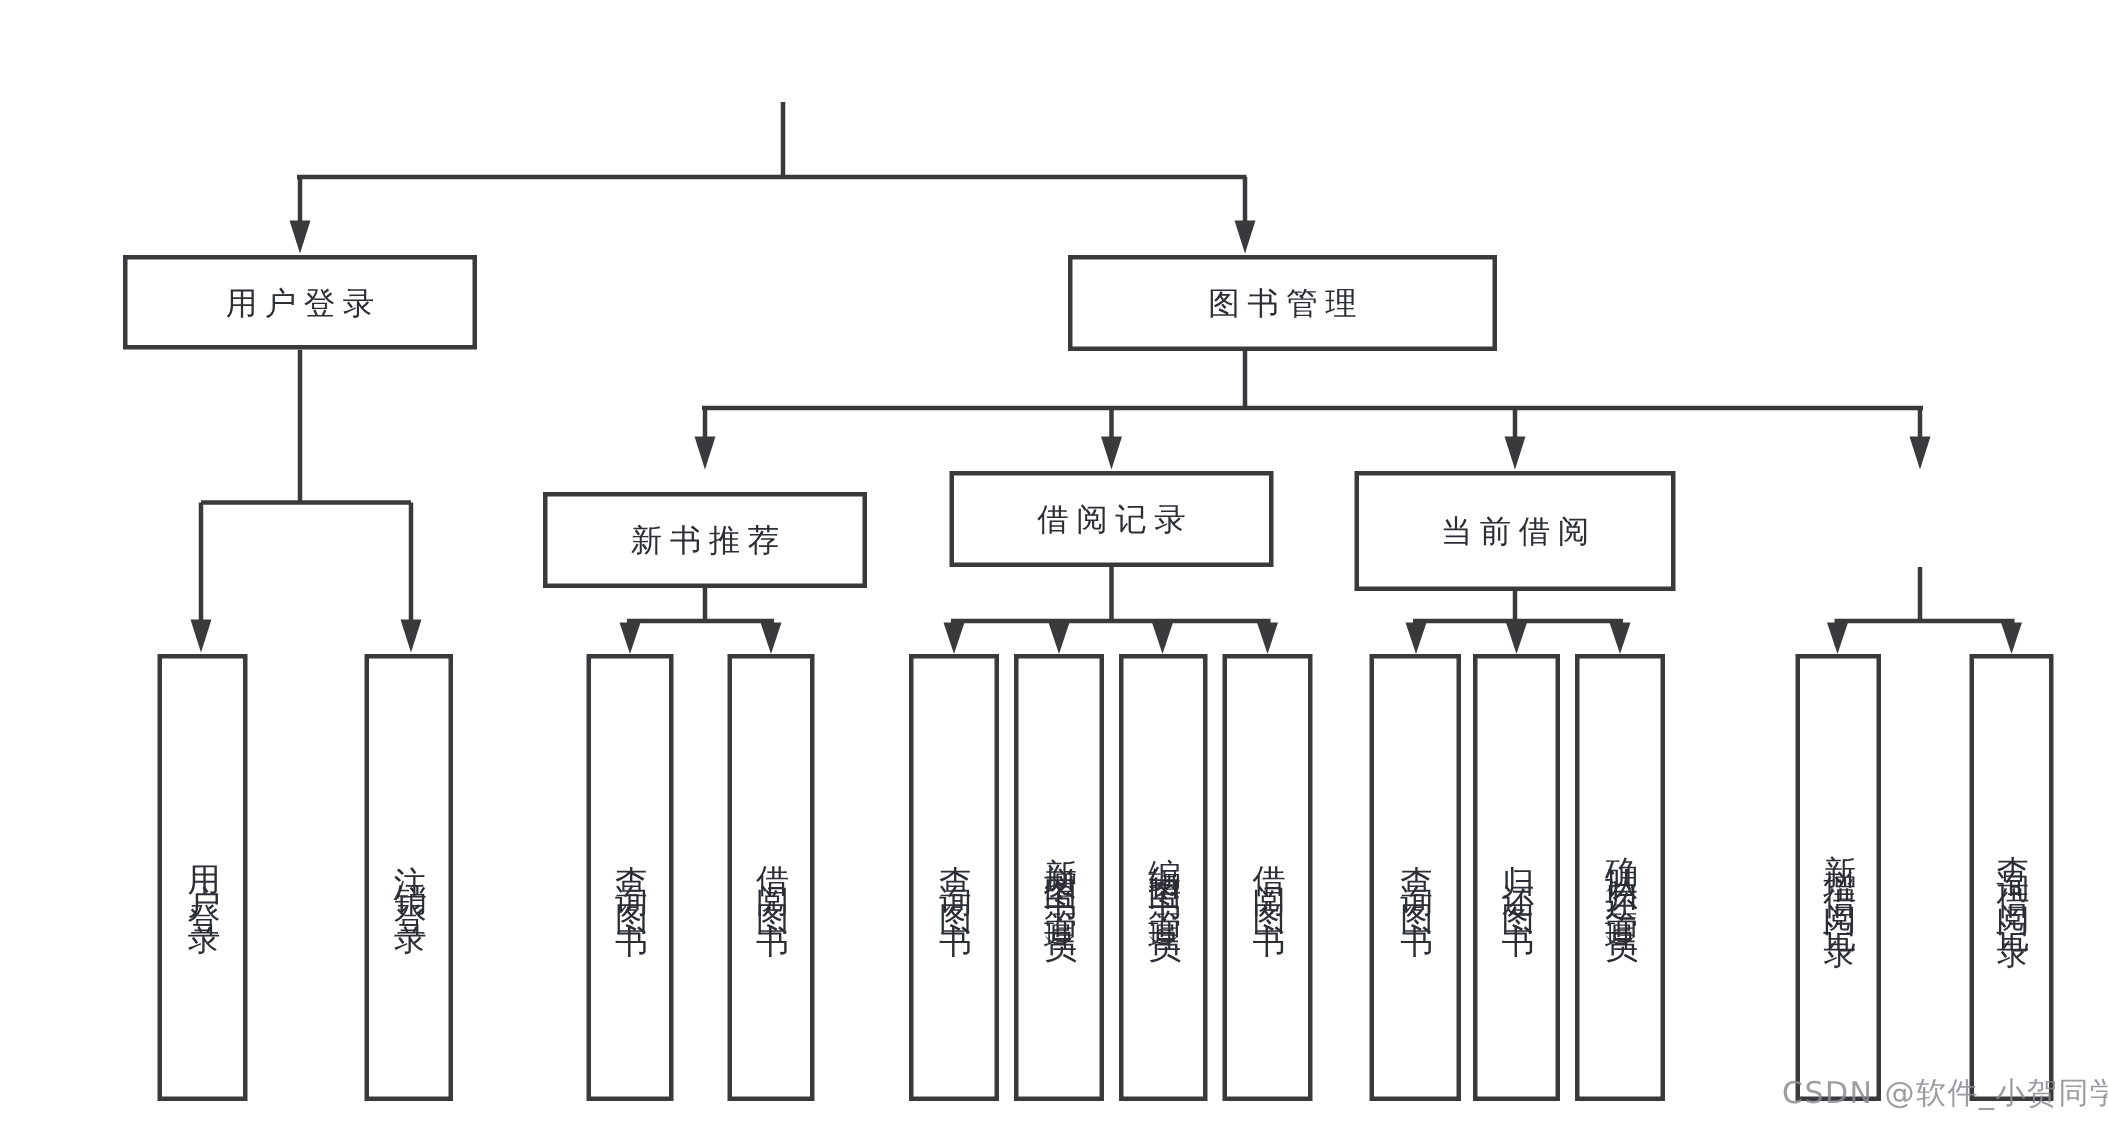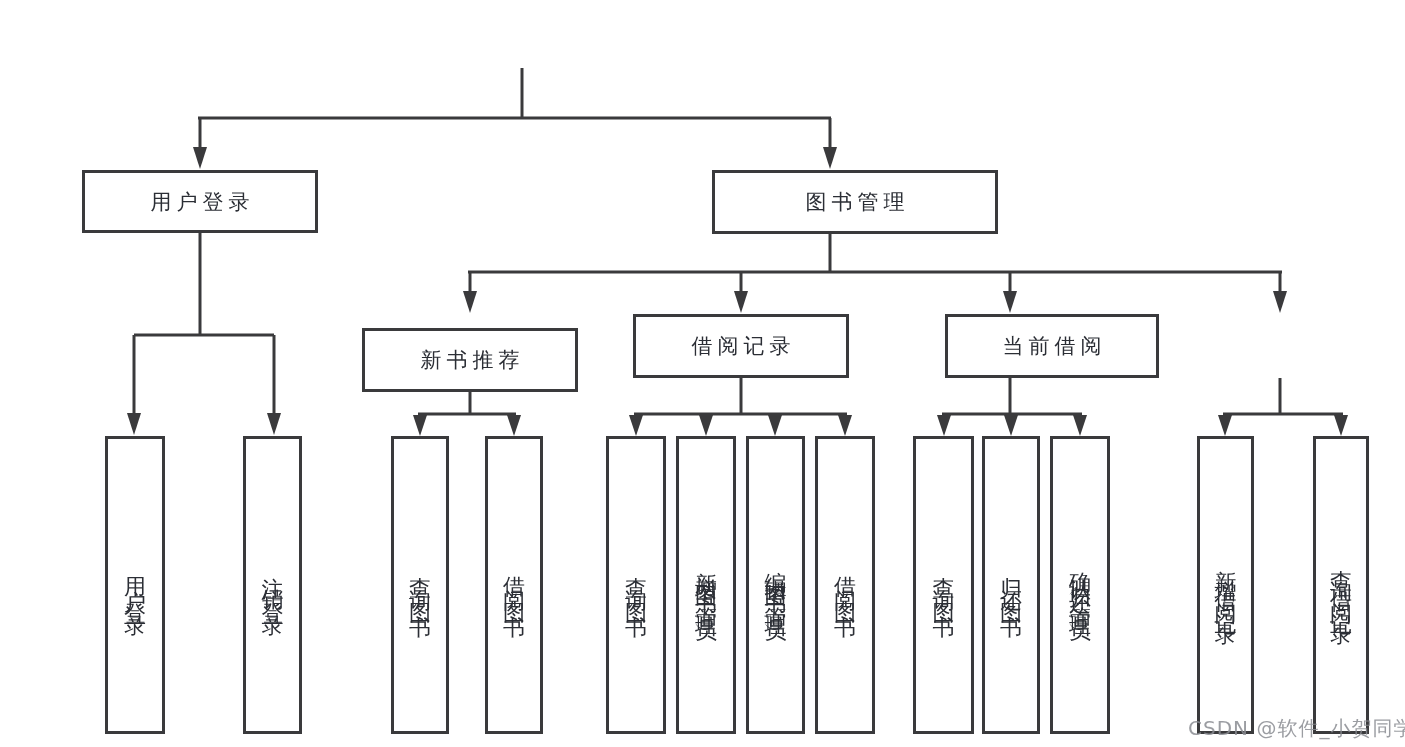--- a/index.html
+++ b/index.html
@@ -133,21 +133,21 @@
   <div class="node" style="left:712px;top:170px;width:286px;height:64px;">
     <span class="hlabel">图书管理</span>
   </div>
 
   <div class="node" style="left:362px;top:328px;width:216px;height:64px;">
     <span class="hlabel">新书推荐</span>
   </div>
   <div class="node" style="left:633px;top:314px;width:216px;height:64px;">
     <span class="hlabel">借阅记录</span>
   </div>
-  <div class="node" style="left:945px;top:314px;width:214px;height:64px;justify-content:center;">
+  <div class="node" style="left:903px;top:314px;width:214px;height:80px;justify-content:center;">
     <span class="hlabel">当前借阅</span>
   </div>
 
   <div class="node leaf sp-lg" style="left:105px;">
     <span class="vlabel">用户登录</span>
   </div>
   <div class="node leaf sp-lg" style="left:243px;width:59px;">
     <span class="vlabel">注销登录</span>
   </div>
 

